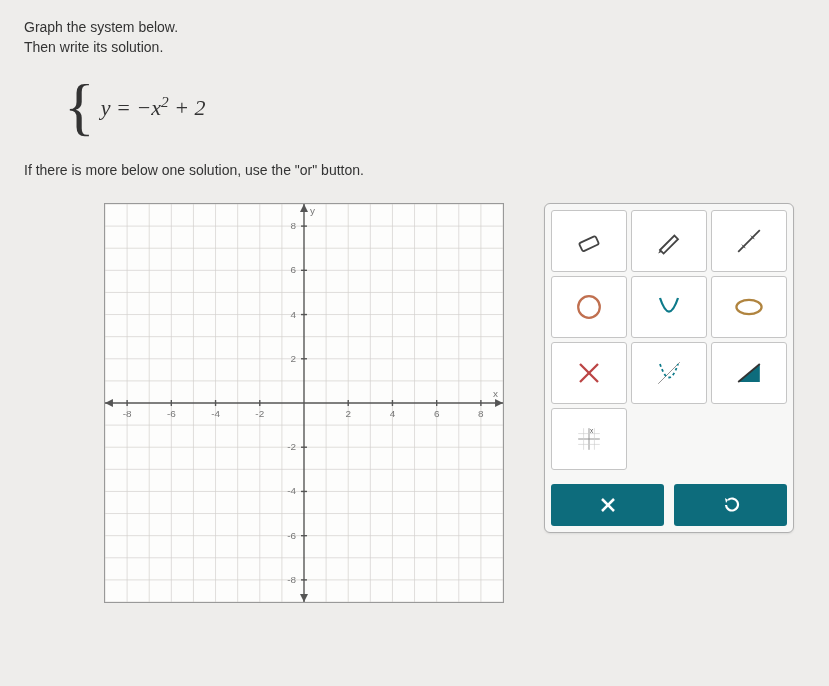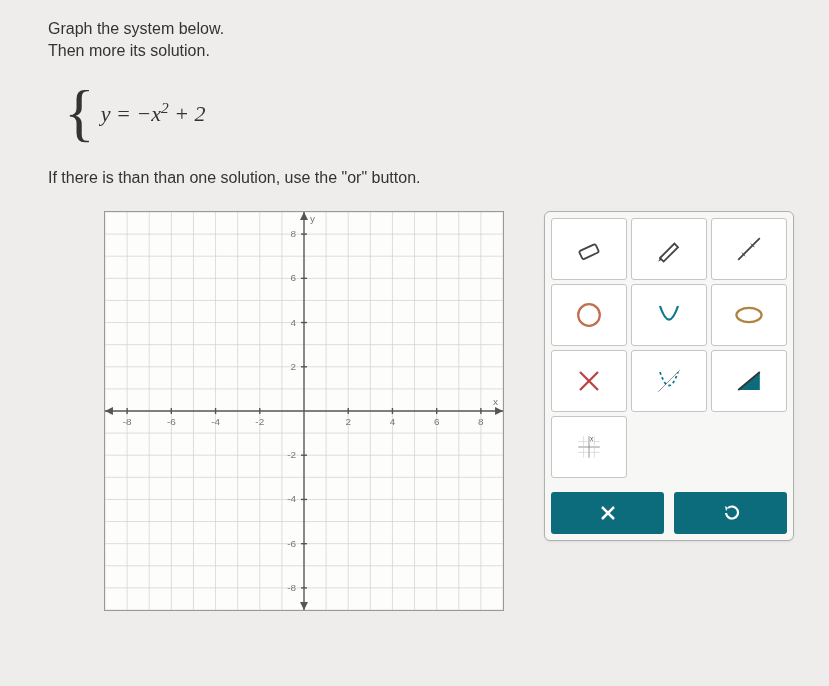--- a/index.html
+++ b/index.html
@@ -4,21 +4,21 @@
 <style>
   * { box-sizing: border-box; }
   body {
     margin: 0;
     padding: 18px 24px;
     width: 829px;
     font-family: Verdana, Arial, sans-serif;
     background: #eeedeb;
     color: #333;
   }
-  .instr { font-size: 16px; line-height: 1.4; margin-bottom: 18px; margin-left: 24px; }
+  .instr { font-size: 14px; line-height: 1.4; margin-bottom: 18px; }
   .eq-system {
     display: flex;
     align-items: center;
     margin: 16px 0 22px 40px;
     font-family: "Times New Roman", serif;
     font-style: italic;
     font-size: 22px;
   }
   .brace {
     font-size: 64px;
@@ -67,31 +67,31 @@
     font-size: 18px;
   }
   .action-btn svg { width: 20px; height: 20px; }
   .axis-label { font: 10px sans-serif; fill: #777; }
 </style>
 </head>
 <body>
 
 <div class="instr">
   <div>Graph the system below.</div>
-  <div>Then more its solution.</div>
+  <div>Then write its solution.</div>
 </div>
 
 <div class="eq-system">
   <div class="brace">{</div>
   <div class="eq-lines">
     <div><i>y</i> = −<i>x</i><sup>2</sup> + 2</div>
   </div>
 </div>
 
-<div class="instr">If there is than than one solution, use the "or" button.</div>
+<div class="instr">If there is more below one solution, use the "or" button.</div>
 
 <div class="content-row">
   <div class="graph">
     <svg viewBox="0 0 400 400">
       <g id="grid">
           <line x1="0" x2="0" y1="0" y2="400" stroke="#d2d0cc" stroke-width="0.7"></line>
           <line y1="400" y2="400" x1="0" x2="400" stroke="#d2d0cc" stroke-width="0.7"></line>
           <line x1="22.22222222222223" x2="22.22222222222223" y1="0" y2="400" stroke="#d2d0cc" stroke-width="0.7"></line>
           <line y1="377.77777777777777" y2="377.77777777777777" x1="0" x2="400" stroke="#d2d0cc" stroke-width="0.7"></line>
           <line x1="44.44444444444446" x2="44.44444444444446" y1="0" y2="400" stroke="#d2d0cc" stroke-width="0.7"></line>

